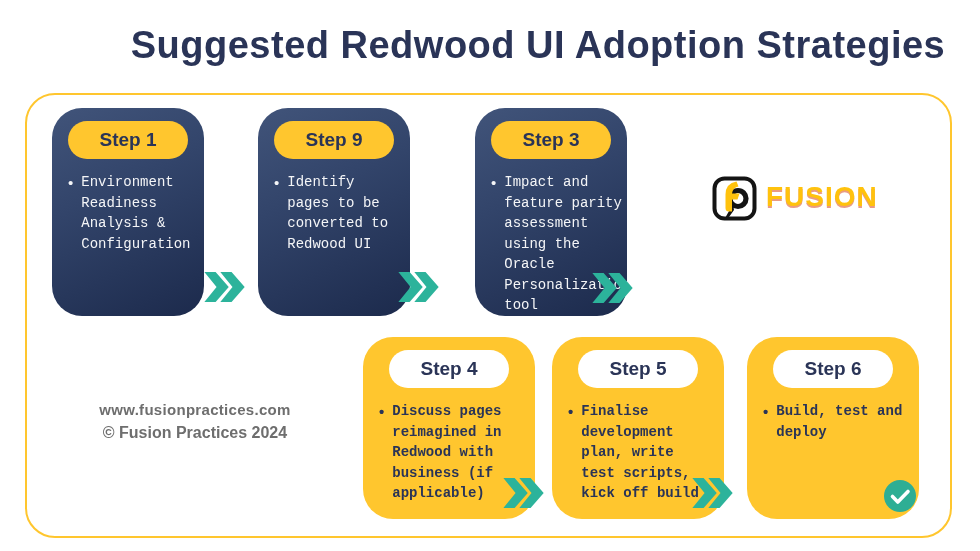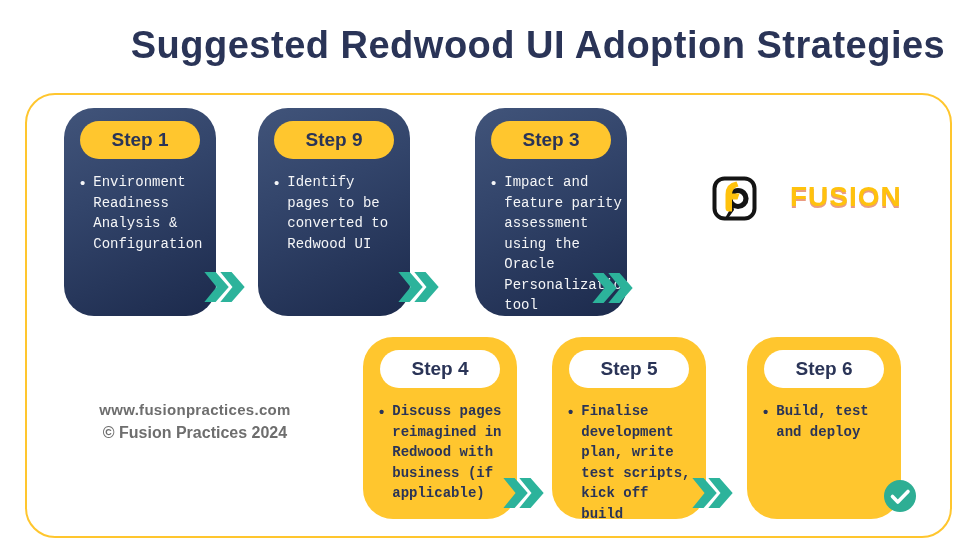--- a/index.html
+++ b/index.html
@@ -16,24 +16,24 @@
   .frame{
     position:absolute;left:25px;top:93px;width:923px;height:441px;
     border:2.5px solid var(--accent-yellow,#FFC72C);border-radius:30px;
   }
   .card{position:absolute;border-radius:30px;box-sizing:border-box;}
   .card.dark{
     width:152px;height:208px;top:108px;
     background:linear-gradient(155deg,#41547A 0%,#32446A 40%,#1C2A4C 100%);
   }
   .card.yellow{
-    width:154px;height:182px;top:337px;
+    width:172px;height:182px;top:337px;
     background:var(--accent-yellow,#FFC62E);
   }
-  .card1{left:64px;}  .card2{left:258px;}  .card3{left:475px;}
+  .card1{left:52px;}  .card2{left:258px;}  .card3{left:475px;}
   .card4{left:363px;} .card5{left:552px;}  .card6{left:747px;}
   .pill{
     margin:13px auto 0 auto;width:120px;height:38px;border-radius:19px;
     display:flex;align-items:center;justify-content:center;
     font-size:19px;font-weight:800;color:var(--navy,#2A3457);
   }
   .card.dark .pill{background:var(--accent-yellow,#FFC62E);}
   .card.yellow .pill{background:#ffffff;}
   .bullet-row{
     display:flex;gap:8px;padding:13px 10px 0 16px;align-items:flex-start;
@@ -42,21 +42,21 @@
   .bullet-text{font-size:14px;line-height:1.47;font-family:Liberation Mono, monospace;}
   .card.dark .bullet-dot,.card.dark .bullet-text{color:#F4F5F7;font-weight:500;}
   .card.yellow .bullet-dot,.card.yellow .bullet-text{color:var(--navy,#2A3457);font-weight:700;}
   .arrow{position:absolute;width:42px;height:30px;color:var(--teal-arrow,#2CB39B);}
   .arrow svg{display:block;width:100%;height:100%;}
   .a1{left:204px;top:272px;} .a2{left:398px;top:272px;} .a3{left:592px;top:273px;}
   .a4{left:503px;top:478px;} .a5{left:692px;top:478px;}
   .check-badge{position:absolute;left:883px;top:479px;width:34px;height:34px;}
   .logo{position:absolute;left:711px;top:175px;width:47px;height:47px;}
   .brand-name{
-    position:absolute;left:790px;top:181px;margin:0;
+    position:absolute;left:766px;top:181px;margin:0;
     font-size:28px;font-weight:800;letter-spacing:1px;color:var(--brand-yellow,#FFC20D);
     text-shadow:0 1.5px 0 rgba(216,72,28,.55);
   }
   .watermark{
     position:absolute;left:55px;top:401px;width:280px;text-align:center;
     color:var(--watermark-gray,#6E6E6E);font-weight:700;
   }
   .watermark .wm1{font-size:15px;margin:0 0 6px 0;letter-spacing:.3px;text-align:center;}
   .watermark .wm2{font-size:16px;margin:0;}
 </style>

